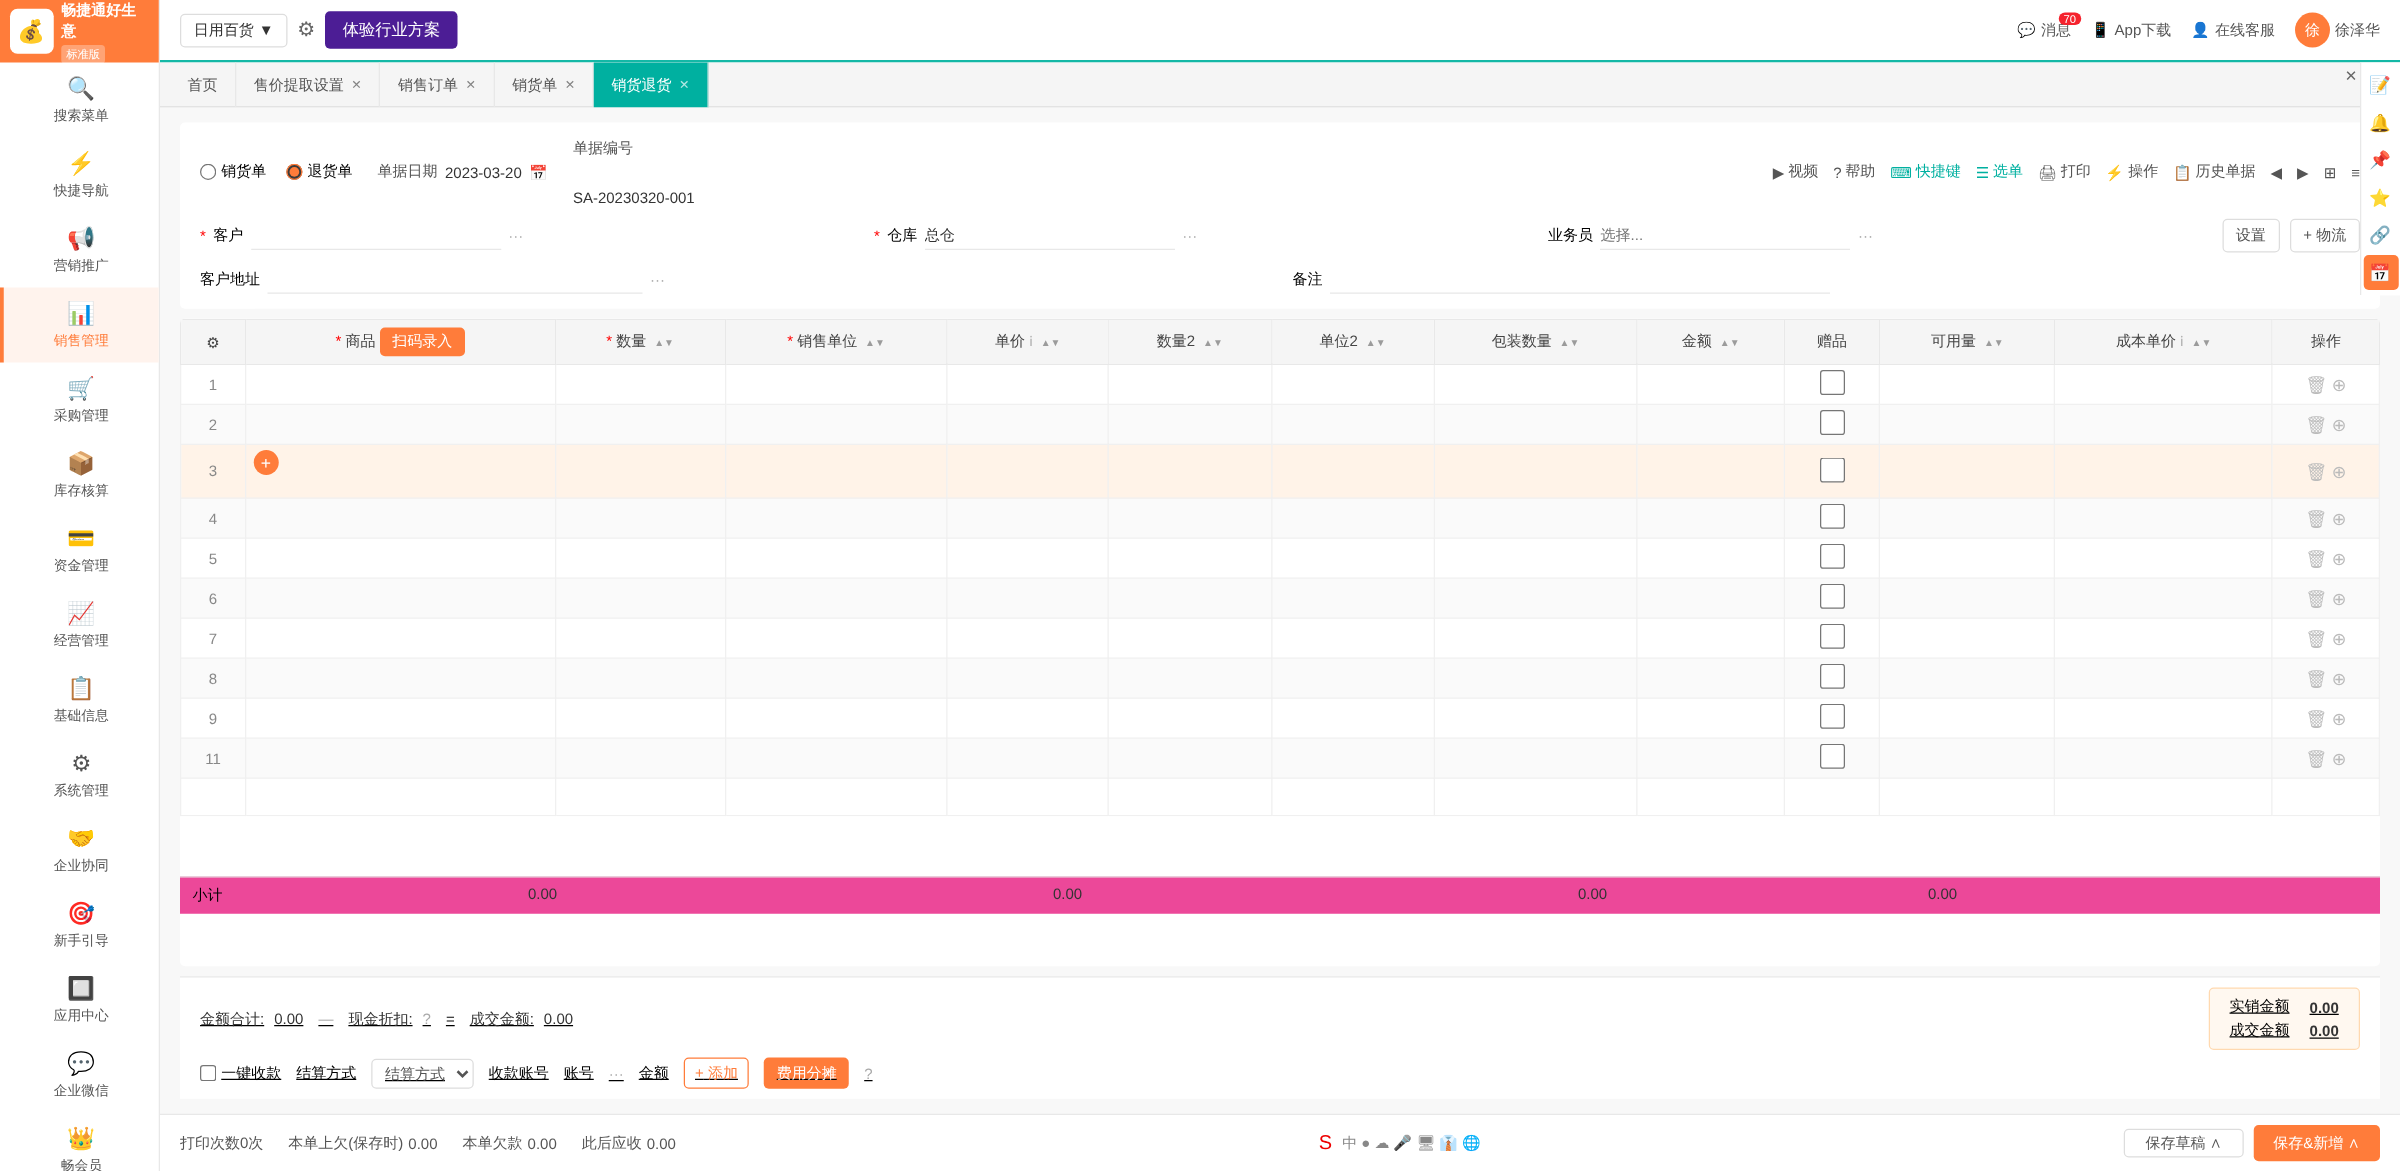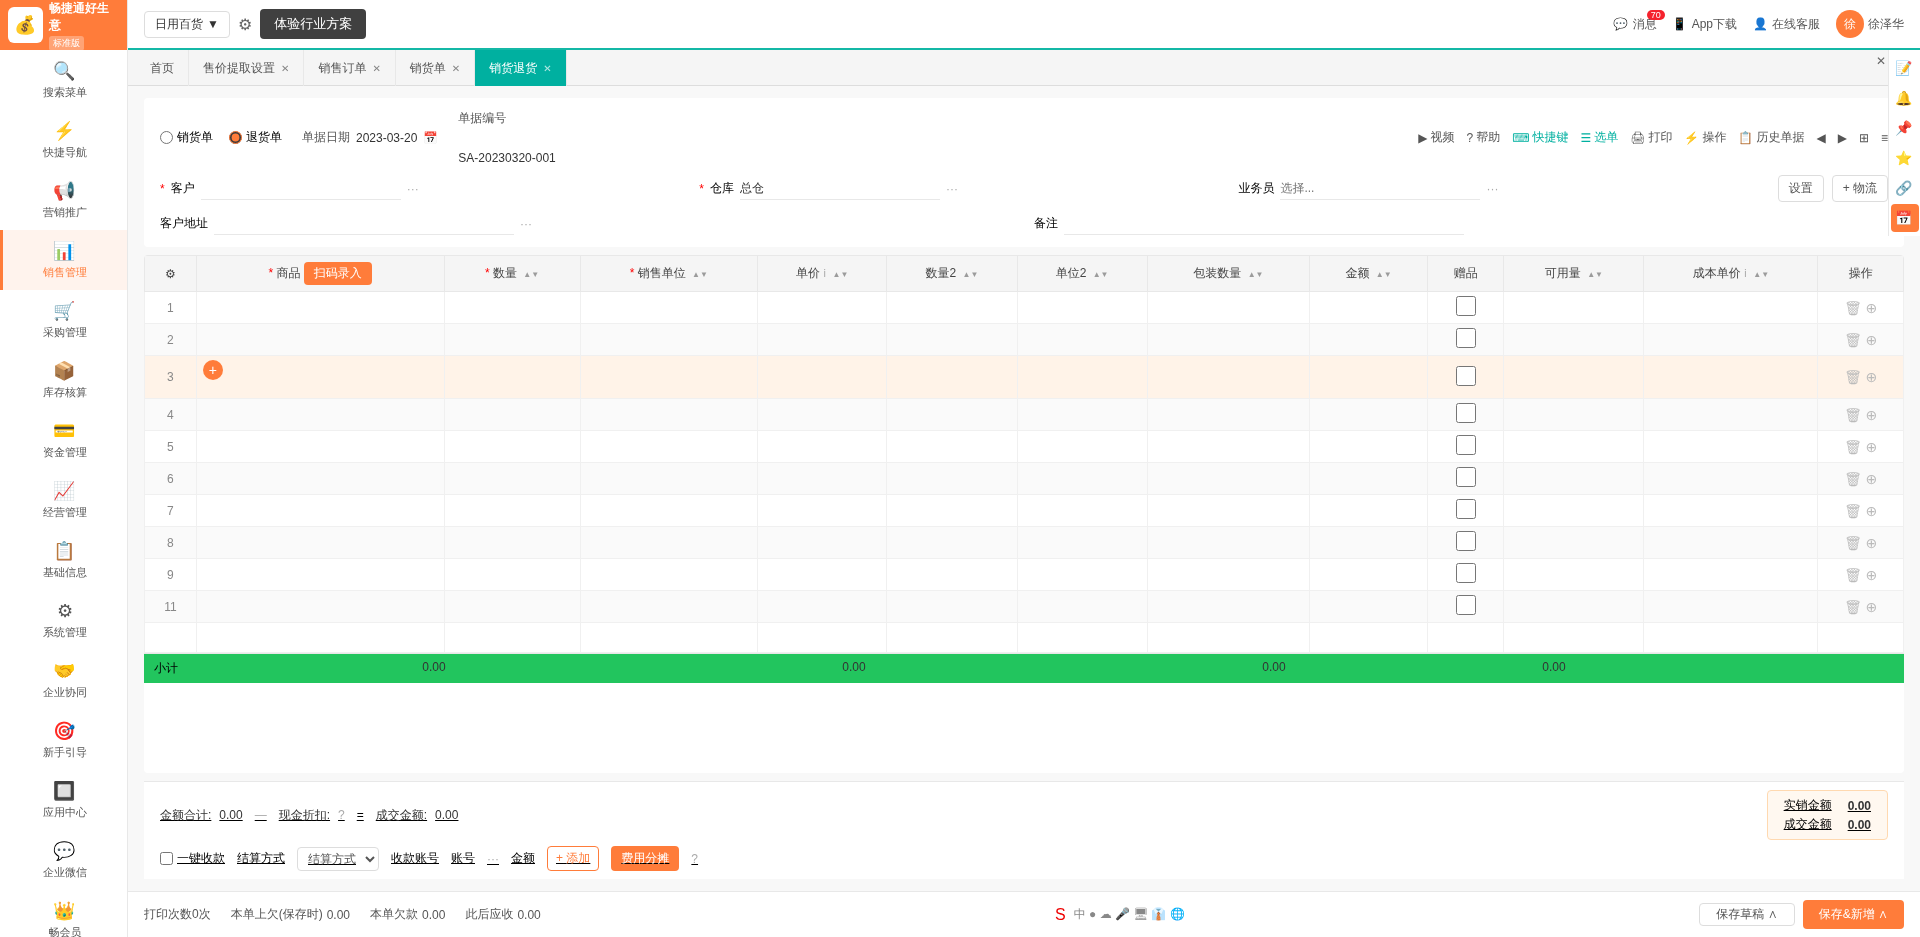--- a/index.html
+++ b/index.html
@@ -15,21 +15,21 @@
     .sidebar-item-icon { font-size: 18px; margin-bottom: 3px; }
     .sidebar-item-label { font-size: 11px; text-align: center; }
 
     
     .main { flex: 1; display: flex; flex-direction: column; overflow: hidden; }
 
     
     .topbar { height: 50px; background: #fff; display: flex; align-items: center; justify-content: space-between; padding: 0 16px; border-bottom: 2px solid #14b8a6; }
     .topbar-left { display: flex; align-items: center; gap: 8px; }
     .topbar-selector { display: flex; align-items: center; gap: 4px; padding: 4px 10px; border: 1px solid #ddd; border-radius: 4px; cursor: pointer; color: #333; }
-    .topbar-btn-trial { background: #404040; color: #fff; border: none; border-radius: 4px; padding: 6px 14px; cursor: pointer; font-size: 13px; }
+    .topbar-btn-trial { background: #4c1d95; color: #fff; border: none; border-radius: 4px; padding: 6px 14px; cursor: pointer; font-size: 13px; }
     .topbar-gear { color: #666; font-size: 16px; cursor: pointer; }
     .topbar-right { display: flex; align-items: center; gap: 16px; }
     .topbar-right-item { display: flex; align-items: center; gap: 4px; cursor: pointer; color: #555; font-size: 12px; }
     .topbar-notification { position: relative; }
     .topbar-badge { position: absolute; top: -6px; right: -8px; background: #f5222d; color: #fff; border-radius: 8px; font-size: 9px; padding: 0 4px; min-width: 16px; text-align: center; }
     .topbar-avatar { width: 28px; height: 28px; border-radius: 50%; background: #ff7c3a; display: flex; align-items: center; justify-content: center; color: #fff; font-size: 12px; }
 
     
     .tabs { display: flex; align-items: flex-start; background: #f5f5f5; border-bottom: 1px solid #ddd; padding: 0 8px; height: 36px; }
     .tab { display: flex; align-items: center; gap: 4px; padding: 0 14px; height: 36px; cursor: pointer; color: #555; border-right: 1px solid #e8e8e8; font-size: 12px; }
@@ -72,21 +72,21 @@
     thead th .sort-icons { display: inline-flex; flex-direction: column; margin-left: 3px; opacity: 0.5; font-size: 8px; }
     tbody td { border: 1px solid #f0f0f0; padding: 4px 6px; text-align: center; height: 30px; }
     tbody tr:nth-child(odd) { background: #fff; }
     tbody tr:nth-child(even) { background: #fafafa; }
     tbody tr.active-row { background: #fff3e8; }
     .row-num { color: #888; }
     .delete-btn { color: #bbb; cursor: pointer; font-size: 14px; }
     .copy-btn { color: #bbb; cursor: pointer; font-size: 14px; }
     .checkbox-cell { width: 20px; height: 20px; accent-color: #ff7c3a; }
     .add-row-btn { width: 20px; height: 20px; border-radius: 50%; background: #ff7c3a; color: #fff; border: none; cursor: pointer; display: flex; align-items: center; justify-content: center; font-size: 14px; }
-    .table-footer { background: #22c55e; border-top: 1px solid #e8e8e8; padding: 6px 10px; display: flex; gap: 20px; }
+    .table-footer { background: #ec4899; border-top: 1px solid #e8e8e8; padding: 6px 10px; display: flex; gap: 20px; margin-top: 48px; }
     .footer-cell { text-align: center; flex: 1; font-weight: 500; color: #333; }
 
     
     .bottom-bar { background: #fff; padding: 8px 16px; border-top: 1px solid #e8e8e8; display: flex; flex-direction: column; gap: 6px; text-decoration: underline; }
     .bottom-row1 { display: flex; align-items: center; gap: 12px; }
     .amount-info { display: flex; align-items: center; gap: 8px; color: #333; }
     .amount-separator { color: #aaa; }
     .result-amount { color: #333; font-weight: 500; }
     .bottom-row2 { display: flex; align-items: center; gap: 12px; }
     .checkbox-label { display: flex; align-items: center; gap: 4px; cursor: pointer; }

